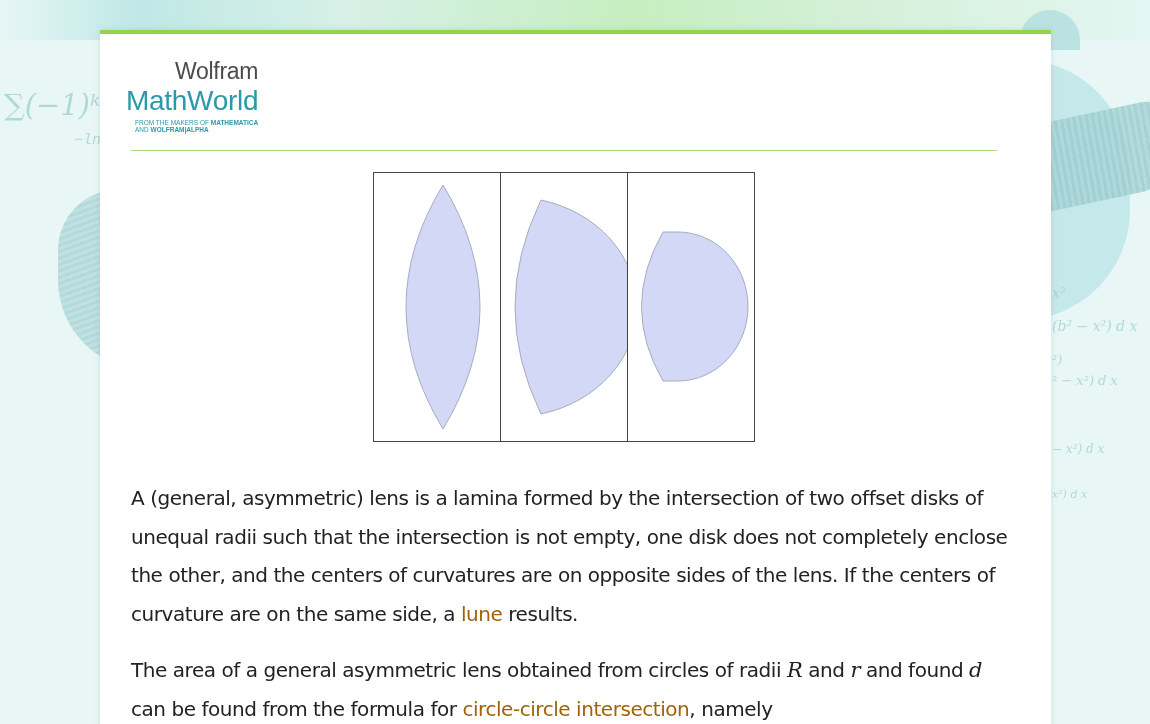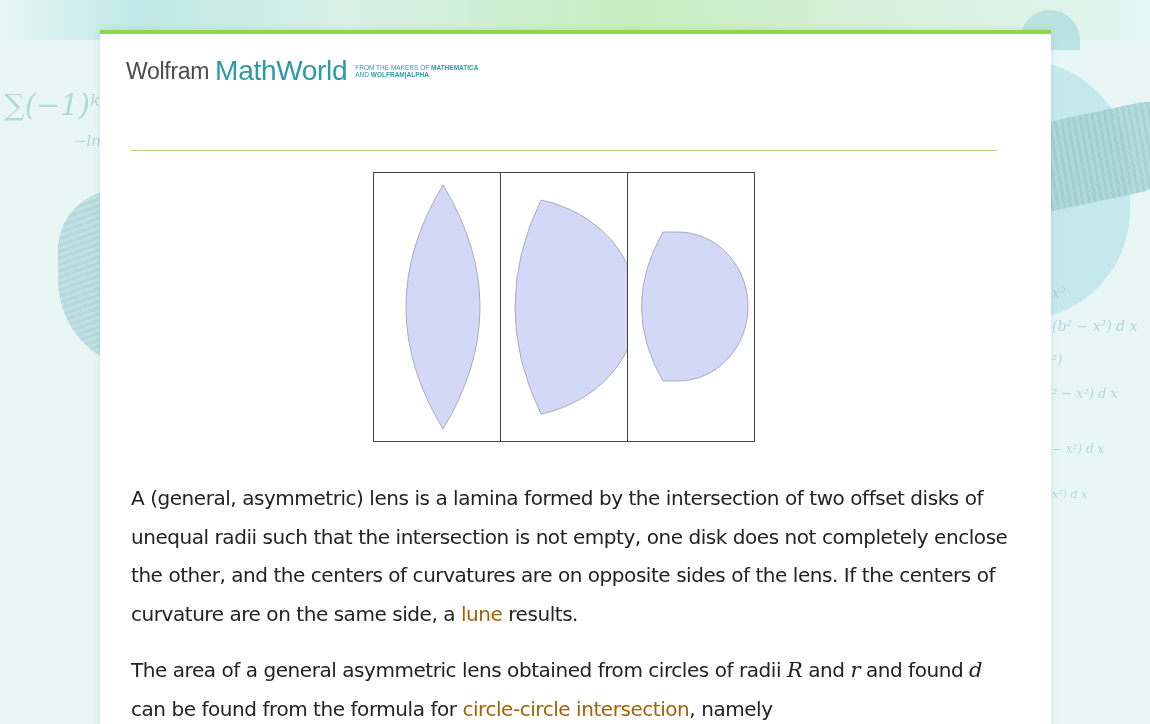--- a/index.html
+++ b/index.html
@@ -36,21 +36,21 @@
     border-radius: 40px 40px 0 0; background: #a9dadd; opacity: .7;
   }
 
   .card {
     position: absolute; left: 100px; top: 30px; width: 951px; height: 720px;
     background: #ffffff; border-top: 4px solid #8fd64a;
     box-shadow: 0 0 6px rgba(120,160,160,.25);
   }
   .masthead {
     position: absolute; left: 26px; top: 25px; height: 24px;
-    display: flex; align-items: flex-end; gap: 6px;
+    display: flex; align-items: flex-end; gap: 6px; flex-direction: column;
   }
   .brand-wolfram {
     font-family: "Liberation Sans", sans-serif; font-size: 23px; color: #4b4b4b; letter-spacing: -0.3px; line-height: 24px;
   }
   .brand-mathworld {
     font-family: "Liberation Sans", sans-serif; font-size: 28px; color: #2b9aa8; letter-spacing: -0.3px; line-height: 24px;
   }
   .brand-tag {
     font-family: "Liberation Sans", sans-serif; font-size: 6.5px; line-height: 7px; color: #2b9aa8;
     margin-left: 2px; margin-bottom: 5px; text-transform: uppercase;
@@ -83,25 +83,25 @@
 </style>
 </head>
 <body>
 
 <div class="bg-top"></div>
 <div class="deco-top-right"></div>
 <div class="deco-right-2"></div>
 <div class="deco-right-1"></div>
 <div class="deco-left"></div>
 <div class="bg-math" style="left:4px; top:88px; font-size:29px;">∑(−1)ᵏ⁻¹</div>
-<div class="bg-math" style="left:74px; top:132px; font-size:15px;">−ln</div>
+<div class="bg-math" style="left:74px; top:132px; font-size:15px;font-family:Liberation Mono, monospace;">−ln</div>
 <div class="bg-math" style="left:1052px; top:285px; font-size:14px;">x²</div>
 <div class="bg-math" style="left:1052px; top:318px; font-size:14px;">(b² − x²)  d x</div>
 <div class="bg-math" style="left:1052px; top:352px; font-size:13px;">²)</div>
-<div class="bg-math" style="left:1052px; top:386px; font-size:13px;">² − x²)  d x</div>
+<div class="bg-math" style="left:1052px; top:373px; font-size:13px;">² − x²)  d x</div>
 <div class="bg-math" style="left:1052px; top:442px; font-size:12px;">− x²)  d x</div>
 <div class="bg-math" style="left:1052px; top:488px; font-size:11px;">x²)  d x</div>
 
 <div class="card">
   <div class="masthead">
     <span class="brand-wolfram">Wolfram</span>
     <span class="brand-mathworld">MathWorld</span>
     <span class="brand-tag">
       <span>FROM THE MAKERS OF </span><b>MATHEMATICA</b><br>
       <span>AND </span><b>WOLFRAM|ALPHA</b>

